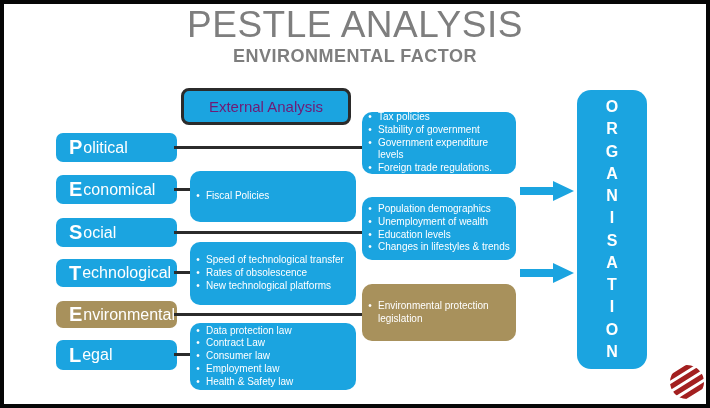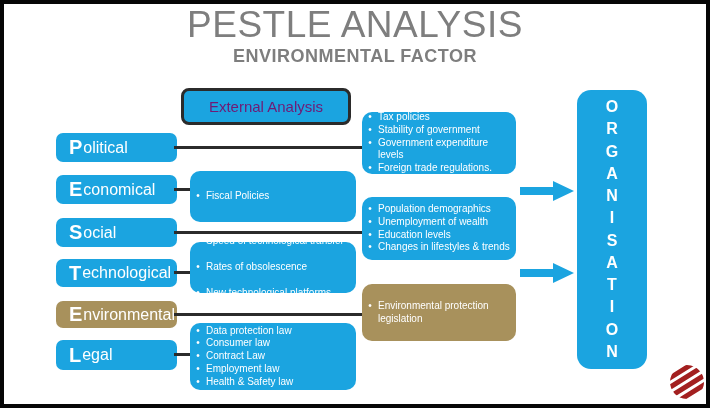--- a/index.html
+++ b/index.html
@@ -38,21 +38,21 @@
   .pos-n{top:297px;height:27px;}
   .pos-l{top:336px;height:30px;}
   .dbox{
     border-radius:10px;color:#fff;box-sizing:border-box;
     display:flex;flex-direction:column;justify-content:center;
     padding:4px 6px 4px 0;font-size:10px;line-height:1.28;
   }
   .pos-pd{left:358px;top:108px;width:154px;height:62px;}
   .pos-ed{left:186px;top:167px;width:166px;height:51px;gap:19px;}
   .pos-sd{left:358px;top:193px;width:154px;height:63px;}
-  .pos-td{left:186px;top:238px;width:166px;height:51px;gap:13px;}
+  .pos-td{left:186px;top:238px;width:166px;height:63px;}
   .pos-nd{left:358px;top:280px;width:154px;height:57px;}
   .pos-ld{left:186px;top:319px;width:166px;height:67px;}
   .bullet{display:flex;align-items:flex-start;}
   .bullet::before{content:"\2022";flex:0 0 16px;text-align:center;}
   .bullet span{flex:1;}
   .line{height:3px;background:#2b2b2b;}
   .line-long{left:170px;width:190px;}
   .line-short{left:170px;width:18px;}
   .ly-p{top:142px;}.ly-e{top:184px;}.ly-s{top:227px;}
   .ly-t{top:267px;}.ly-n{top:309px;}.ly-l{top:349px;}
@@ -164,24 +164,24 @@
   <div class="abs dbox tan pos-nd">
     <div class="bullet">
         <span>Environmental protection legislation</span>
       </div>
   </div>
   <div class="abs dbox blue pos-ld">
     <div class="bullet">
         <span>Data protection law</span>
       </div>
     <div class="bullet">
+        <span>Contract Law</span>
+      </div>
+    <div class="bullet">
         <span>Consumer law</span>
-      </div>
-    <div class="bullet">
-        <span>Contract Law</span>
       </div>
     <div class="bullet">
         <span>Employment law</span>
       </div>
     <div class="bullet">
         <span>Health &amp; Safety law</span>
       </div>
   </div>
 
   <svg class="abs arrow arrow1" viewBox="0 0 54 22">

